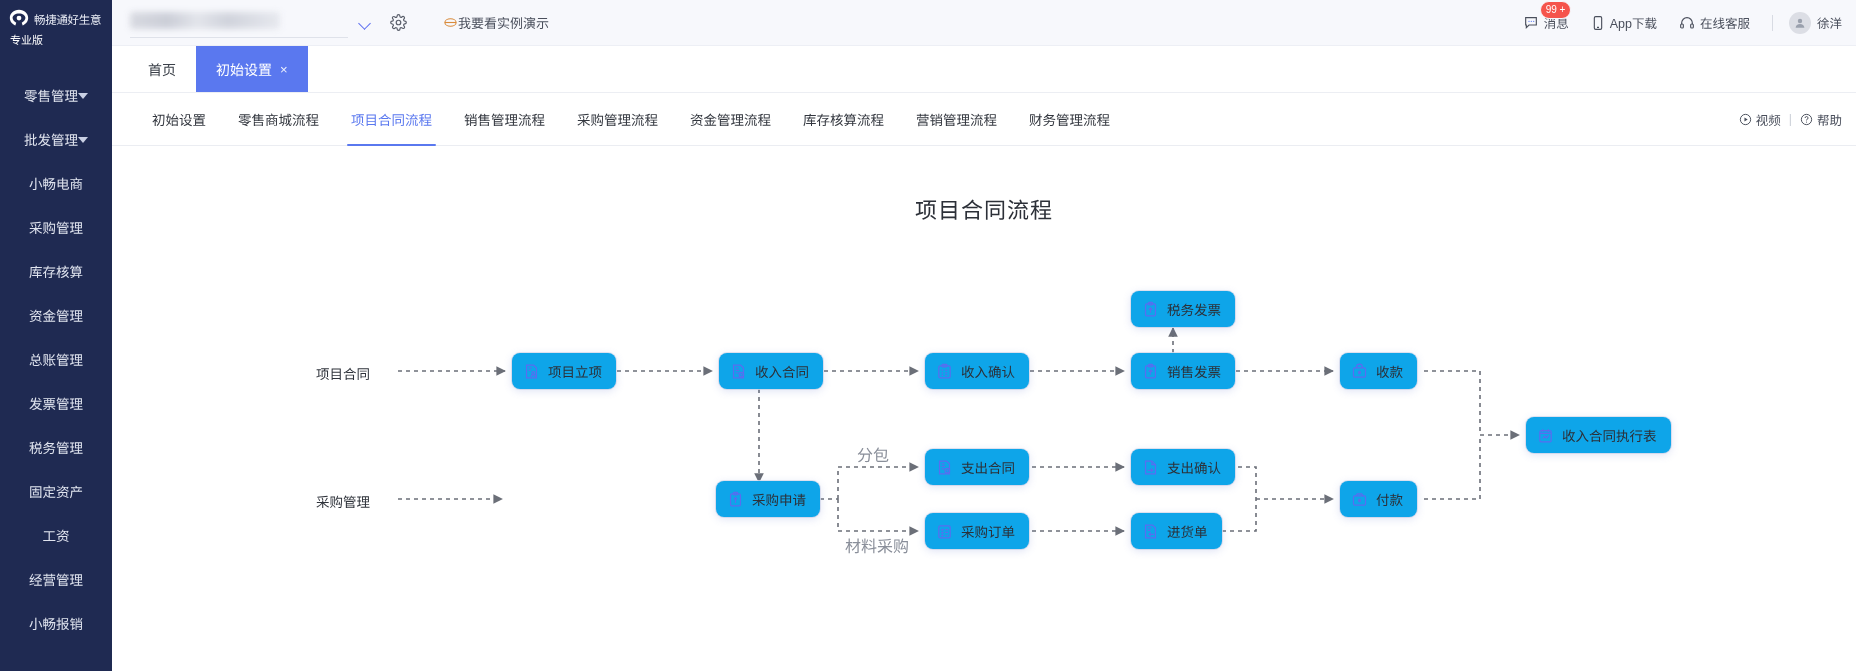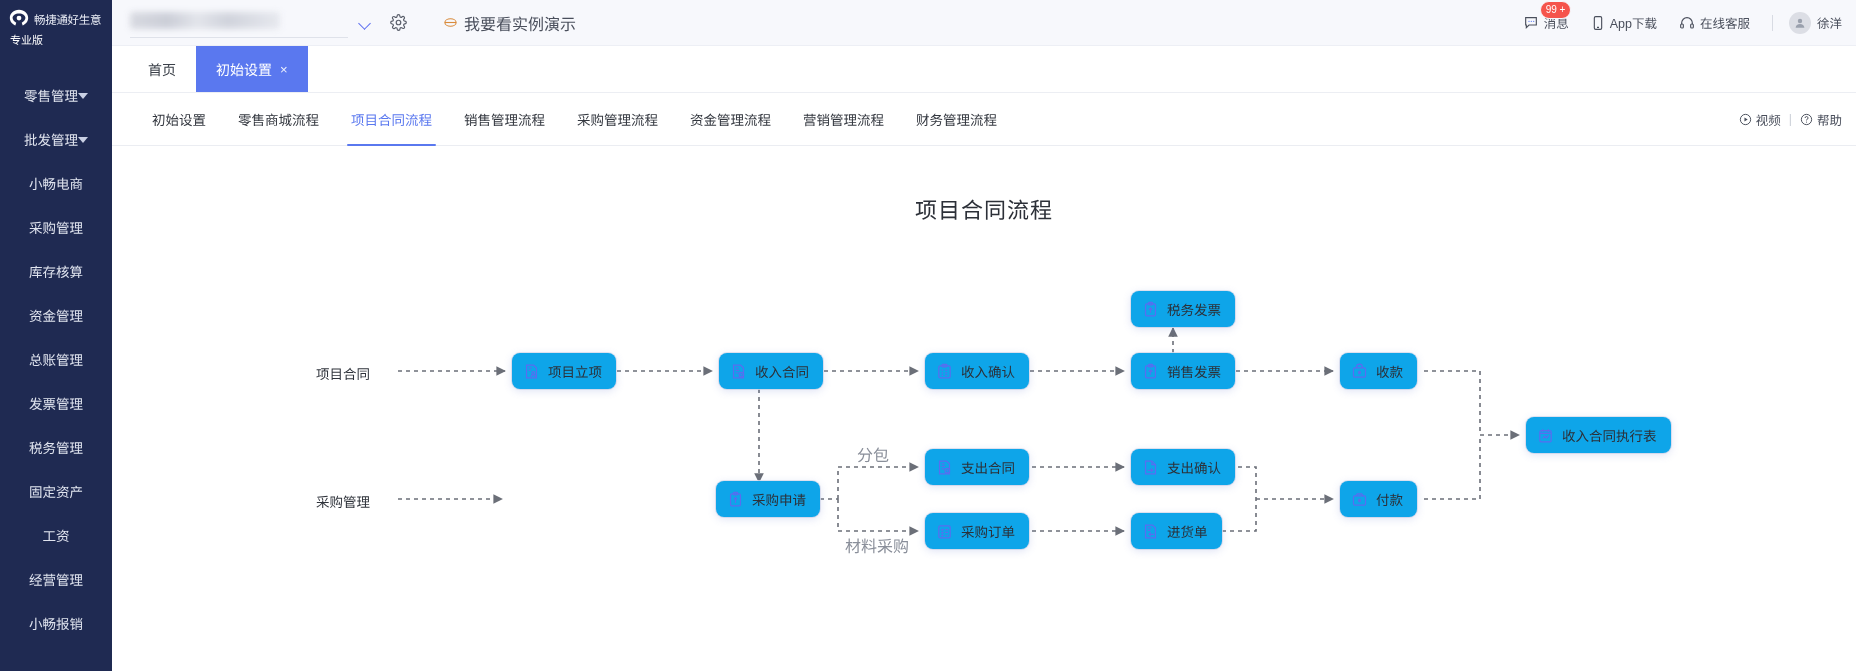--- a/index.html
+++ b/index.html
@@ -70,22 +70,22 @@
   .chev {
     margin-left: 10px; width: 14px; height: 14px; position: relative; cursor: pointer;
   }
   .chev::before {
     content:""; position:absolute; left:2px; top:3px; width:8px; height:8px;
     border-right:1.6px solid #5a6cf0; border-bottom:1.6px solid #5a6cf0;
     transform: rotate(45deg);
   }
   .gear { margin-left: 18px; cursor: pointer; display:flex; }
   .demo-link {
-    margin-left: 36px; display: flex; align-items: center; gap: 6px;
-    color: #4a4f5c; font-size: 16px; cursor: pointer;
+    margin-left: 36px; display: flex; align-items: center; 
+    color: #4a4f5c; font-size: 13px; cursor: pointer;
   }
   .topbar-spacer { flex: 1; }
   .top-right { display: flex; align-items: center; gap: 0px; }
   .tr-item {
     display: flex; align-items: center; gap: 5px; color: #4a4f5c;
     font-size: 12.5px; cursor: pointer; margin-left: 22px; position: relative;
   }
   .badge-99 {
     position: absolute; left: 17px; top: -12px;
     background: #f5544c; color: #fff; font-size: 10px; line-height: 1;
@@ -310,20 +310,23 @@
       <div class="stab">
           <span>销售管理流程</span>
         </div>
       <div class="stab">
           <span>采购管理流程</span>
         </div>
       <div class="stab">
           <span>资金管理流程</span>
         </div>
       <div class="stab">
+          <span>库存核算流程</span>
+        </div>
+      <div class="stab">
           <span>营销管理流程</span>
         </div>
       <div class="stab">
           <span>财务管理流程</span>
         </div>
       <div class="st-spacer"></div>
       <div class="st-right">
         <span class="lnk">
           <span>
             <svg width="13" height="13" viewBox="0 0 24 24" fill="none" stroke="#4a4f5c" stroke-width="1.8">

